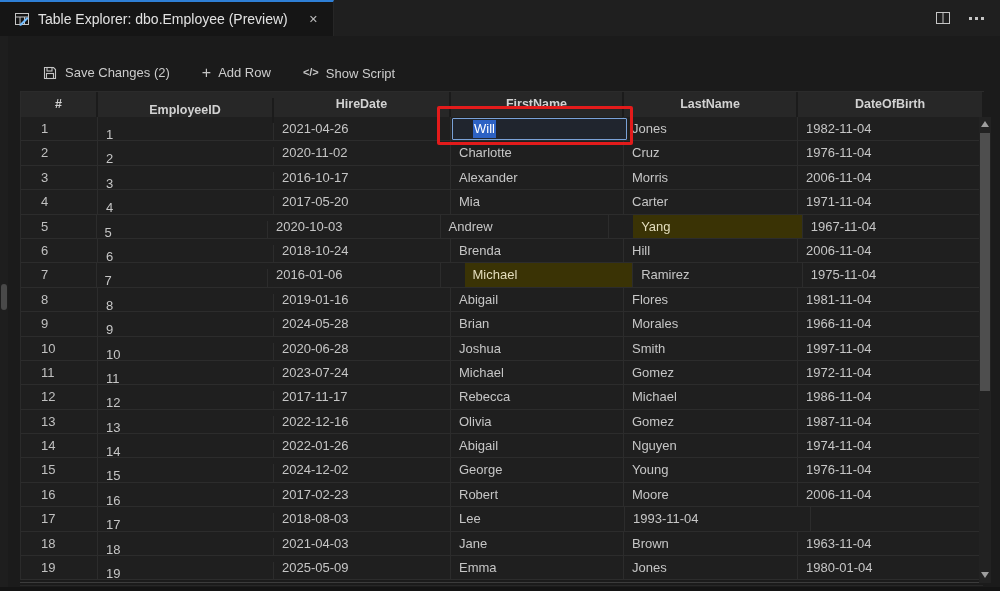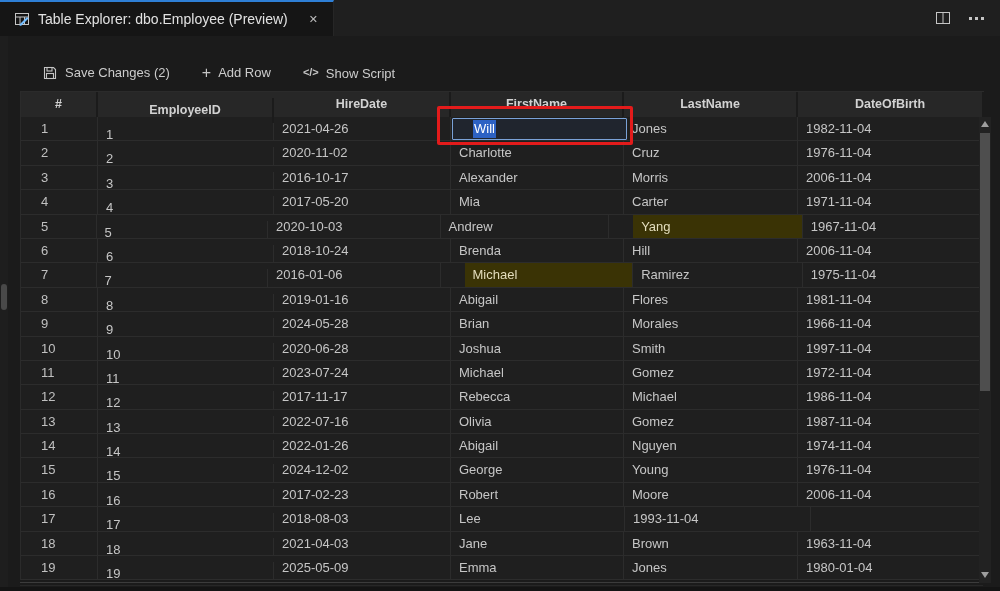--- a/index.html
+++ b/index.html
@@ -242,21 +242,21 @@
           <div class="cell c1">12</div>
           <div class="cell c2">12</div>
           <div class="cell c3">2017-11-17</div>
           <div class="cell c4">Rebecca</div>
           <div class="cell c5">Michael</div>
           <div class="cell c6">1986-11-04</div>
         </div>
         <div class="trow">
           <div class="cell c1">13</div>
           <div class="cell c2">13</div>
-          <div class="cell c3">2022-07-16</div>
+          <div class="cell c3">2022-12-16</div>
           <div class="cell c4">Olivia</div>
           <div class="cell c5">Gomez</div>
           <div class="cell c6">1987-11-04</div>
         </div>
         <div class="trow">
           <div class="cell c1">14</div>
           <div class="cell c2">14</div>
           <div class="cell c3">2022-01-26</div>
           <div class="cell c4">Abigail</div>
           <div class="cell c5">Nguyen</div>

